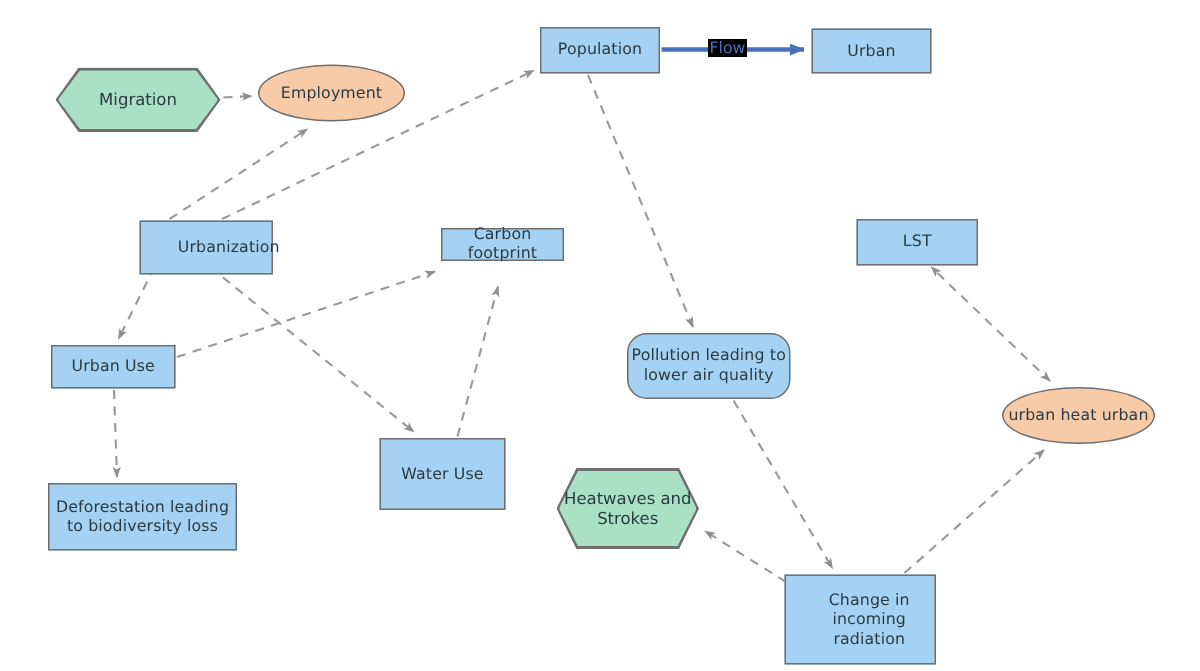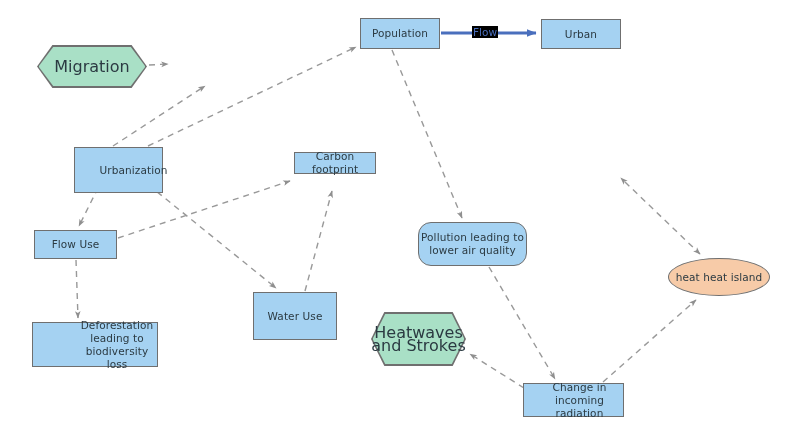--- a/index.html
+++ b/index.html
@@ -63,21 +63,21 @@
     clip-path: polygon(14% 0%, 86% 0%, 100% 50%, 86% 100%, 14% 100%, 0% 50%);
   }
   .hex-label {
     position: absolute;
     left: 0; top: 0; right: 0; bottom: 0;
     display: flex;
     align-items: center;
     justify-content: center;
     text-align: center;
     color: #2b3a42;
-    font-size: 16px;
+    font-size: 11px;
     line-height: 13px;
   }
   .edge-label {
     position: absolute;
     z-index: 6;
     background: #000000;
     color: #4a6fbd;
     font-size: 10.5px;
     padding: 0 1px;
   }
@@ -118,63 +118,69 @@
 
     <path d="M441,33 L536,33" stroke="#4a6fbd" stroke-width="3" fill="none" marker-end="url(#ah-flow)"></path>
   </svg>
 
   <div class="hex-wrap" style="left:37px; top:45px; width:110px; height:43px;">
     <div class="hex-shape"></div>
     <div class="hex-inner"></div>
     <div class="hex-label">Migration</div>
   </div>
 
+  <div class="node ellipse" style="left:172px; top:43px; width:98px; height:38px;">
+    <span>Employment</span>
+  </div>
 
   <div class="node rect" style="left:360px; top:18px; width:80px; height:31px;">
     <span>Population</span>
   </div>
 
   <div class="node rect" style="left:541px; top:19px; width:80px; height:30px;">
     <span>Urban</span>
   </div>
 
   <div class="edge-label" style="left:472px; top:26px;">Flow</div>
 
-  <div class="node rect" style="left:74px; top:147px; width:89px; height:46px;padding-left:30px;">
+  <div class="node rect" style="left:93px; top:147px; width:89px; height:36px;padding-left:30px;">
     <span>Urbanization</span>
   </div>
 
   <div class="node rect" style="left:294px; top:152px; width:82px; height:22px;">
     <span>Carbon footprint</span>
   </div>
 
+  <div class="node rect" style="left:571px; top:146px; width:81px; height:31px;">
+    <span>LST</span>
+  </div>
 
   <div class="node rect" style="left:34px; top:230px; width:83px; height:29px;">
-    <span>Flow Use</span>
+    <span>Urban Use</span>
   </div>
 
   <div class="node rect" style="left:418px; top:222px; width:109px; height:44px;border-radius:13px;">
     <span>Pollution leading to lower air quality</span>
   </div>
 
   <div class="node ellipse" style="left:668px; top:258px; width:102px; height:38px;">
-    <span>heat heat island</span>
+    <span>urban heat urban</span>
   </div>
 
   <div class="node rect" style="left:253px; top:292px; width:84px; height:48px;">
     <span>Water Use</span>
   </div>
 
   <div class="hex-wrap" style="left:371px; top:312px; width:95px; height:54px;">
     <div class="hex-shape"></div>
     <div class="hex-inner"></div>
     <div class="hex-label">Heatwaves and Strokes</div>
   </div>
 
-  <div class="node rect" style="left:32px; top:322px; width:126px; height:45px;padding-left:44px;">
+  <div class="node rect" style="left:32px; top:322px; width:126px; height:45px;">
     <span>Deforestation leading to biodiversity loss</span>
   </div>
 
-  <div class="node rect" style="left:523px; top:383px; width:101px; height:34px;padding-left:12px;">
+  <div class="node rect" style="left:523px; top:383px; width:101px; height:60px;padding-left:12px;">
     <span>Change in incoming radiation</span>
   </div>
 
 </div>
 
 </body></html>

